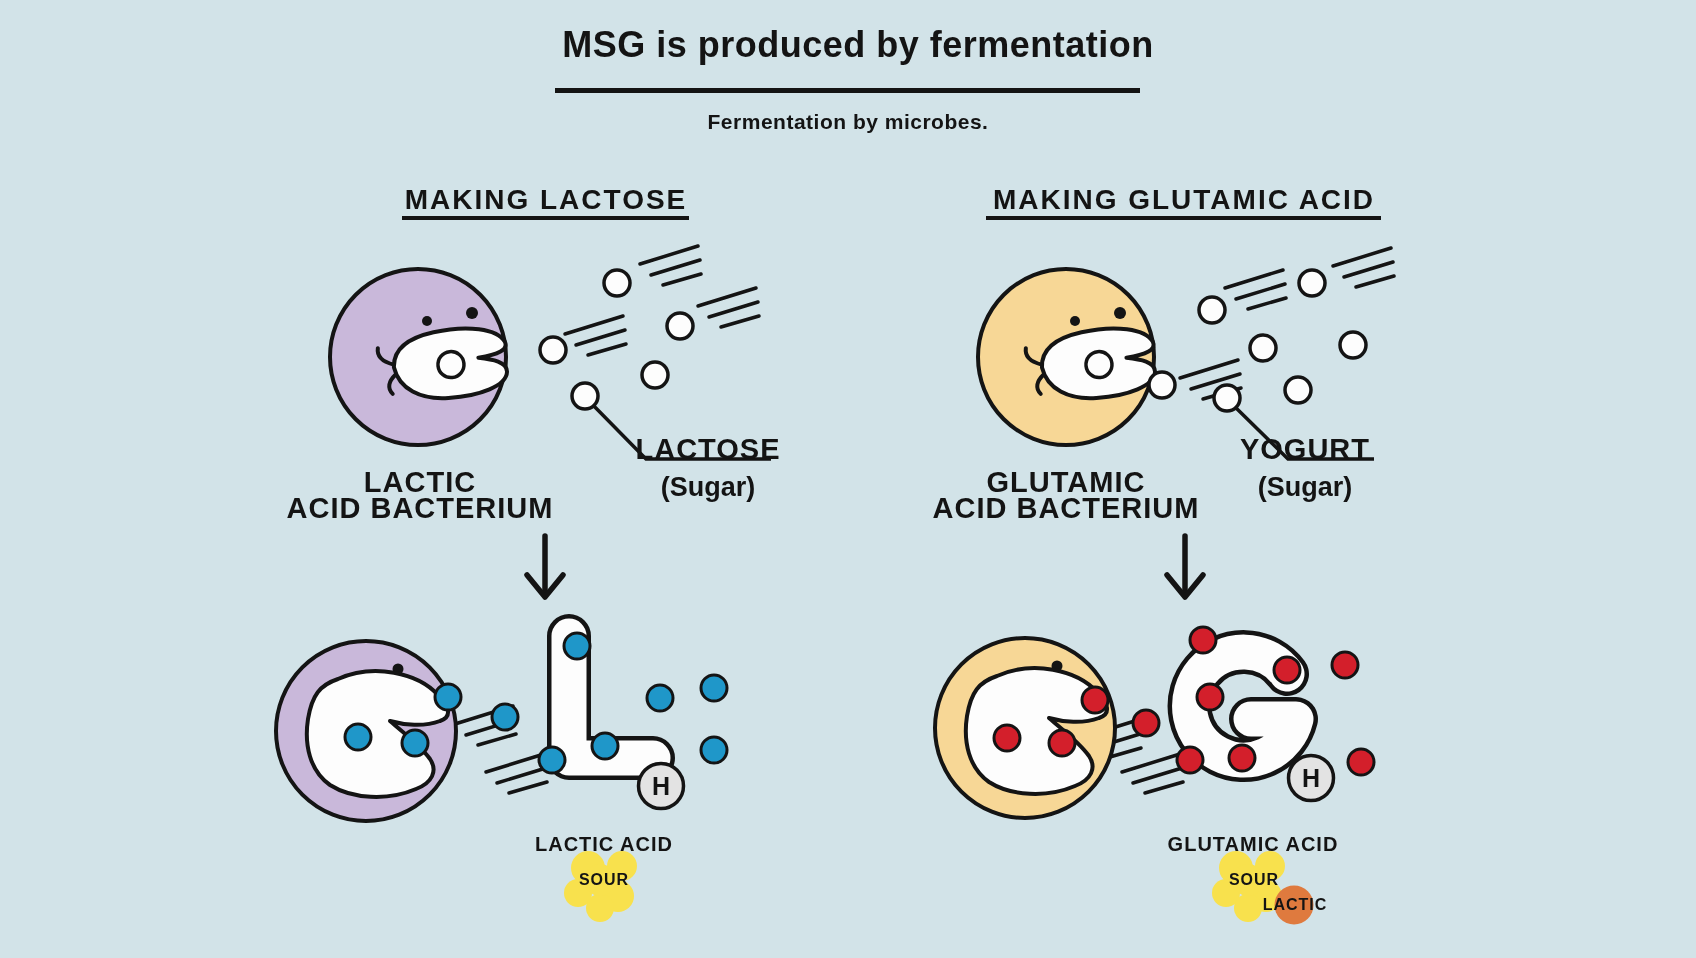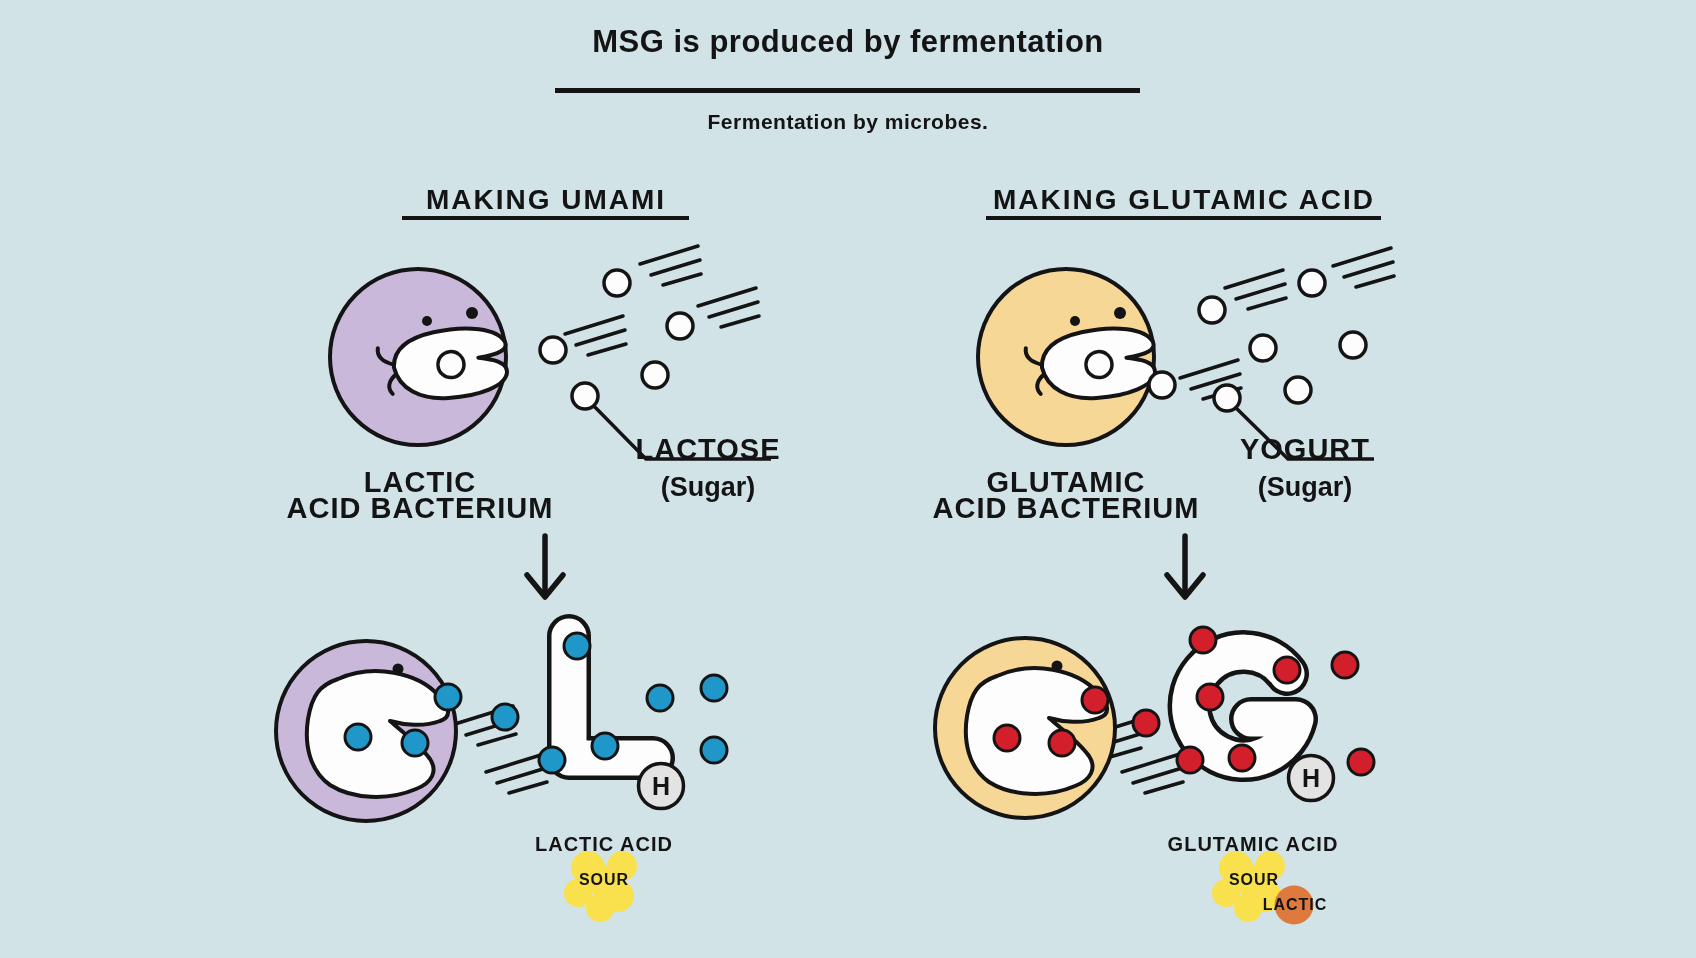--- a/index.html
+++ b/index.html
@@ -2,21 +2,21 @@
 <html style="--background: #d2e3e8; --lactic-bacterium: #c9b8da; --glutamic-bacterium: #f7d796; --lactic-acid-dot: #1f97c9; --glutamic-acid-dot: #d31f2b; --sour-blob: #f8e14d; --umami-circle: #df7a3e; --outline: #141414;"><head>
 <meta charset="utf-8">
 <style>
   html,body{margin:0;padding:0;}
   #stage{
     position:relative;width:1696px;height:958px;overflow:hidden;
     background:var(--background,#d2e3e8);
     font-family:"Liberation Sans",sans-serif;color:#141414;
   }
   .txt{position:absolute;transform:translateX(-50%);white-space:nowrap;font-weight:700;}
-  .title{font-size:31px;letter-spacing:.5px;}
+  .title{font-size:36px;letter-spacing:.5px;margin-left:10px;}
   .subtitle{font-size:21px;letter-spacing:.5px;}
   .heading{font-size:28px;letter-spacing:2px;}
   .rule{position:absolute;background:#141414;}
   .lbl{font-size:29px;letter-spacing:1px;}
   .prod{font-size:20px;letter-spacing:1px;}
   .taste{font-size:16px;letter-spacing:1px;}
   .sub{font-size:27px;}
   svg{position:absolute;inset:0;}
   .body{stroke:#141414;stroke-width:4;}
   .eye{fill:#141414;}
@@ -172,21 +172,21 @@
       <circle cx="1242" cy="758" r="13" class="dotR"></circle>
       <circle cx="1345" cy="665" r="13" class="dotR"></circle>
       <circle cx="1361" cy="762" r="13" class="dotR"></circle>
     </g>
   </svg>
 
   <div class="txt title" style="left:848px;top:24px">MSG is produced by fermentation</div>
   <div class="rule" style="left:555px;top:88px;width:585px;height:5px"></div>
   <div class="txt subtitle" style="left:848px;top:110px">Fermentation by microbes.</div>
 
-  <div class="txt heading" style="left:546px;top:184px">MAKING UMAMI</div>
+  <div class="txt heading" style="left:546px;top:184px">MAKING LACTOSE</div>
   <div class="rule" style="left:402px;top:216px;width:287px;height:4px"></div>
   <div class="txt heading" style="left:1184px;top:184px">MAKING GLUTAMIC ACID</div>
   <div class="rule" style="left:986px;top:216px;width:395px;height:4px"></div>
 
   <div class="txt lbl" style="left:420px;top:466px">LACTIC</div>
   <div class="txt lbl" style="left:420px;top:492px">ACID BACTERIUM</div>
   <div class="txt lbl" style="left:1066px;top:466px">GLUTAMIC</div>
   <div class="txt lbl" style="left:1066px;top:492px">ACID BACTERIUM</div>
 
   <div class="txt lbl" style="left:708px;top:433px">LACTOSE</div>

